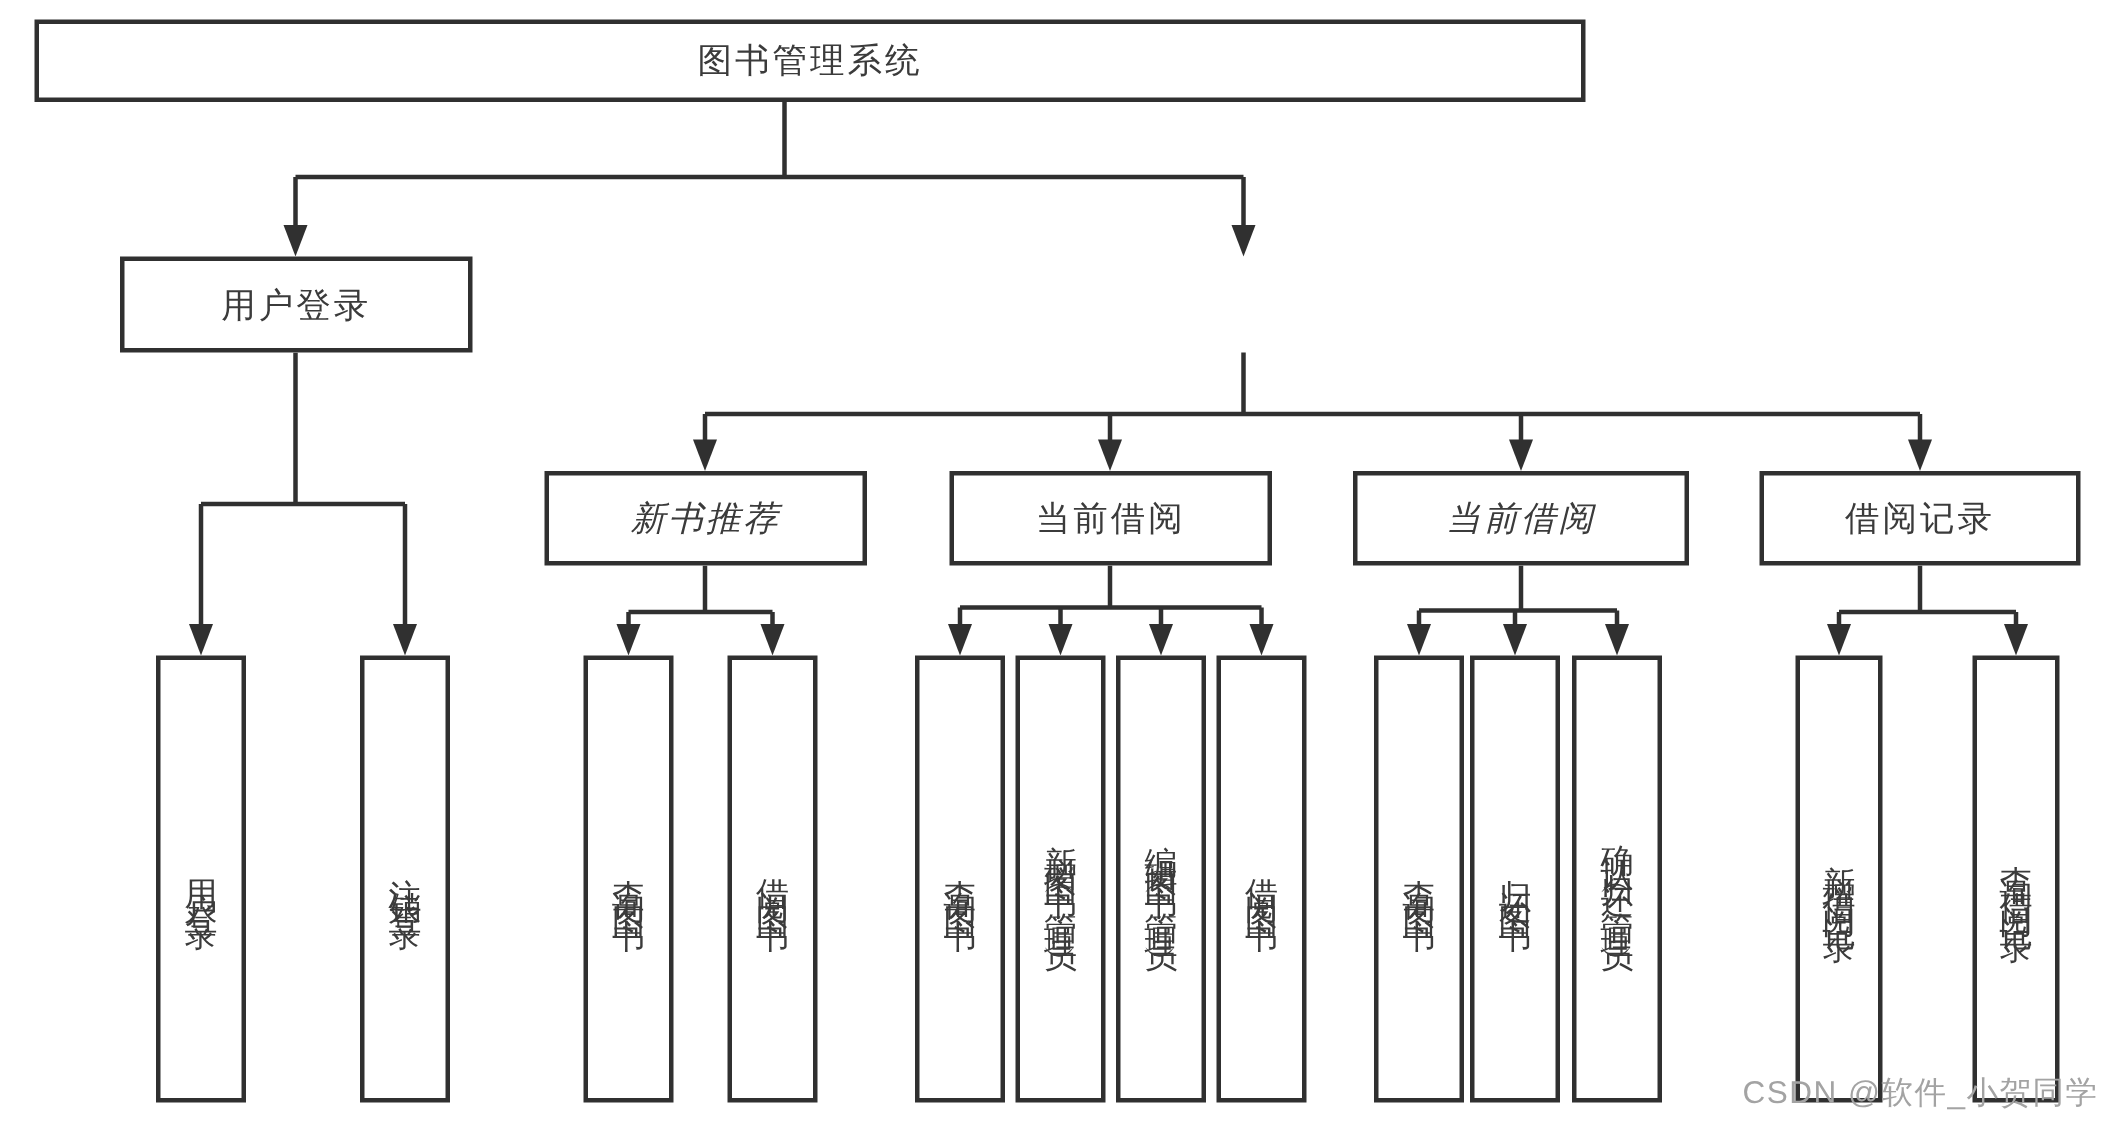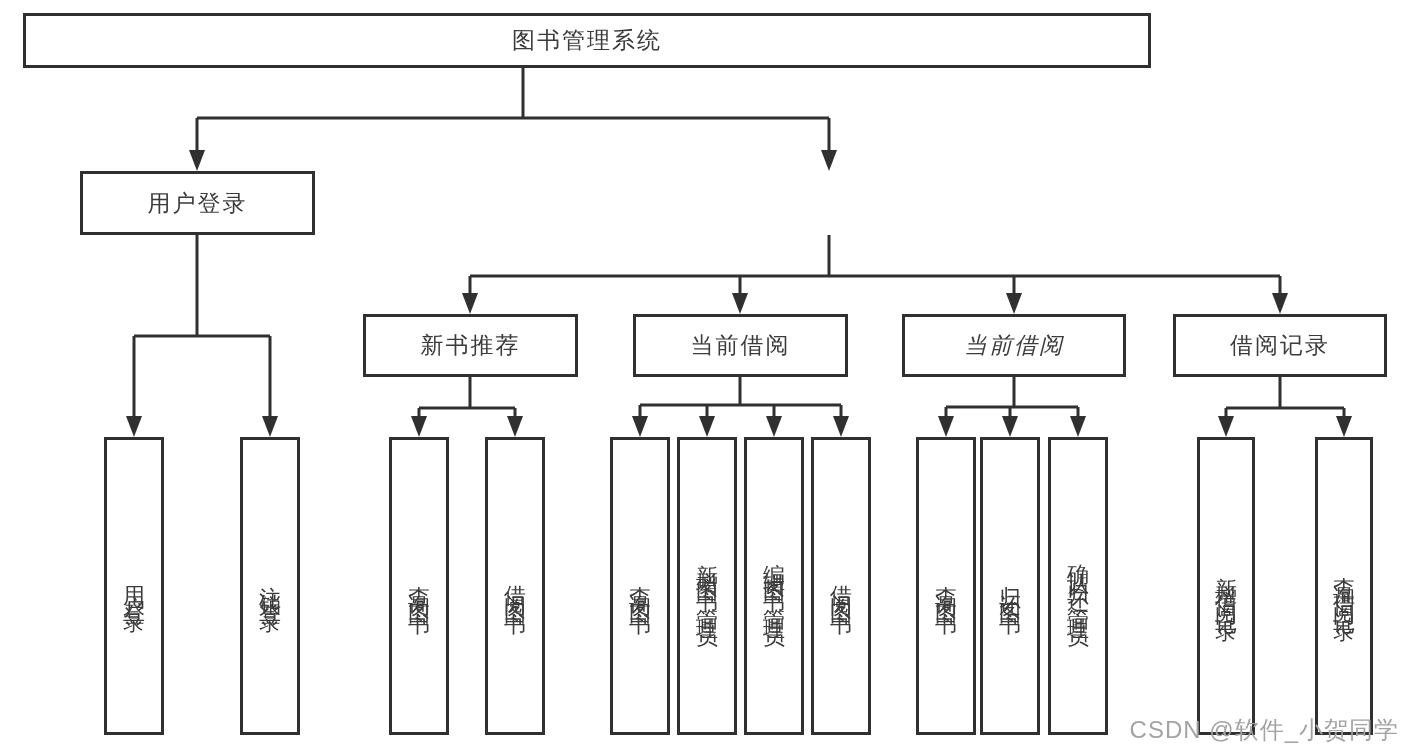--- a/index.html
+++ b/index.html
@@ -34,21 +34,21 @@
   .leaf span{
     writing-mode:vertical-rl;
     text-orientation:mixed;
     letter-spacing:9px;
     font-size:22px;
     line-height:1;
   }
   .watermark{
     position:absolute;
     right:6px;top:714px;
-    font-size:24px;
+    font-size:21px;
     letter-spacing:1px;
     color:var(--watermark);
     white-space:nowrap;
     z-index:5;
   }
 </style>
 </head>
 <body>
 
 <div class="canvas">
@@ -96,29 +96,29 @@
       <polygon points="1070,416 1086,416 1078,437"></polygon>
     </g>
 
     <g>
       <path d="M1280,377 V408 M1226,408 H1344 M1226,408 V418 M1344,408 V418"></path>
       <polygon points="1218,416 1234,416 1226,437"></polygon>
       <polygon points="1336,416 1352,416 1344,437"></polygon>
     </g>
   </svg>
 
-  <div class="box" style="left:23px;top:13px;width:1128px;height:55px;">
+  <div class="box" style="left:23px;top:13px;width:1034px;height:55px;">
     <span>图书管理系统</span>
   </div>
 
   <div class="box" style="left:80px;top:171px;width:235px;height:64px;">
     <span>用户登录</span>
   </div>
 
-  <div class="box" style="left:363px;top:314px;width:215px;height:63px;">
+  <div class="box" style="left:363px;top:314px;width:215px;height:63px;font-style:italic;">
     <span>新书推荐</span>
   </div>
   <div class="box" style="left:633px;top:314px;width:215px;height:63px;">
     <span>当前借阅</span>
   </div>
   <div class="box" style="left:902px;top:314px;width:224px;height:63px;font-style:italic;">
     <span>当前借阅</span>
   </div>
   <div class="box" style="left:1173px;top:314px;width:214px;height:63px;">
     <span>借阅记录</span>

